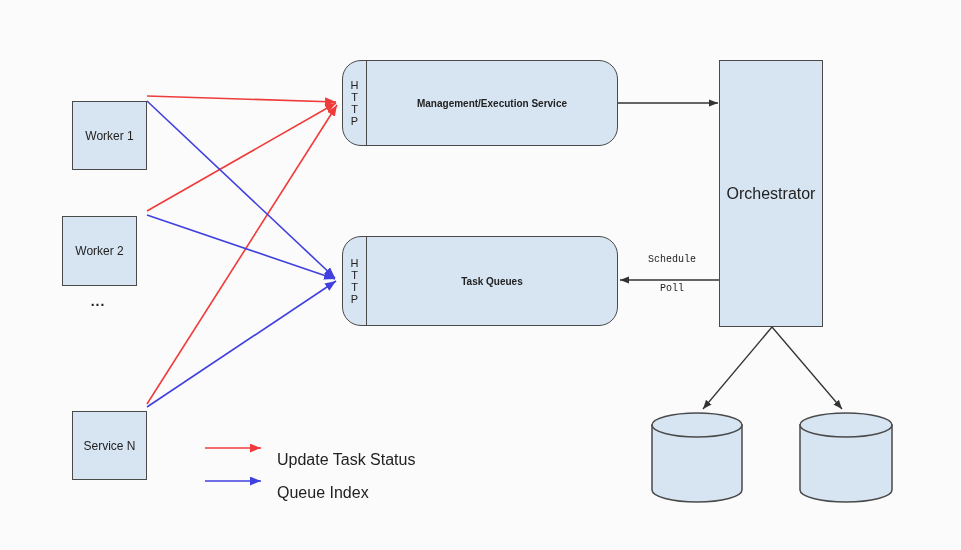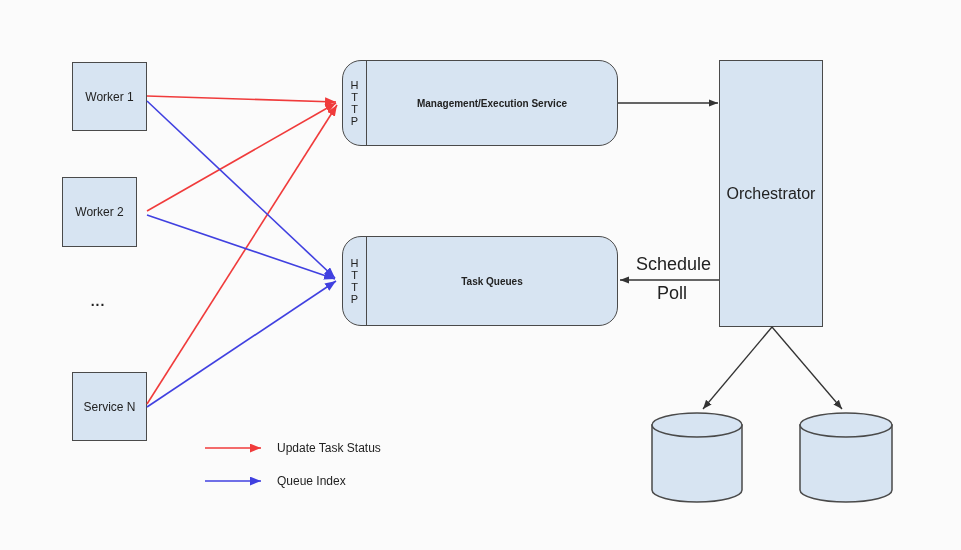--- a/index.html
+++ b/index.html
@@ -23,21 +23,21 @@
     overflow: hidden;
   }
   .box {
     position: absolute;
     background: var(--node-fill);
     border: 1.5px solid var(--node-stroke);
     display: flex;
     align-items: center;
     justify-content: center;
   }
-  .worker { font-size: 12px; }
+  .worker { font-size: 12px; margin-top: 39px; }
   .service { justify-content: stretch; align-items: stretch; border-radius: 19px; }
   .protocol {
     width: 24px;
     border-right: 1px solid var(--node-stroke);
     display: flex;
     align-items: center;
     justify-content: center;
     flex: 0 0 24px;
   }
   .vtext {
@@ -64,26 +64,28 @@
     letter-spacing: 1px;
   }
   .cyl-label {
     position: absolute;
     text-align: center;
     font-size: 14px;
   }
   .edge-label {
     position: absolute;
     text-align: center;
-    font-size: 18px;
+    font-size: 10px;
+    font-family: Liberation Mono, monospace;
   }
   .legend-label {
     position: absolute;
-    font-size: 12px;
+    font-size: 16px;
     line-height: 14px;
+    margin-top: 12px;
   }
   #connector-layer {
     position: absolute;
     left: 0; top: 0;
     width: 961px; height: 550px;
     pointer-events: none;
   }
   .cyl { fill: var(--node-fill); stroke: var(--node-stroke); stroke-width: 1.5; }
   .edge-red  { stroke-width: 1.6; fill: none; }
   .edge-blue { stroke-width: 1.6; fill: none; }

